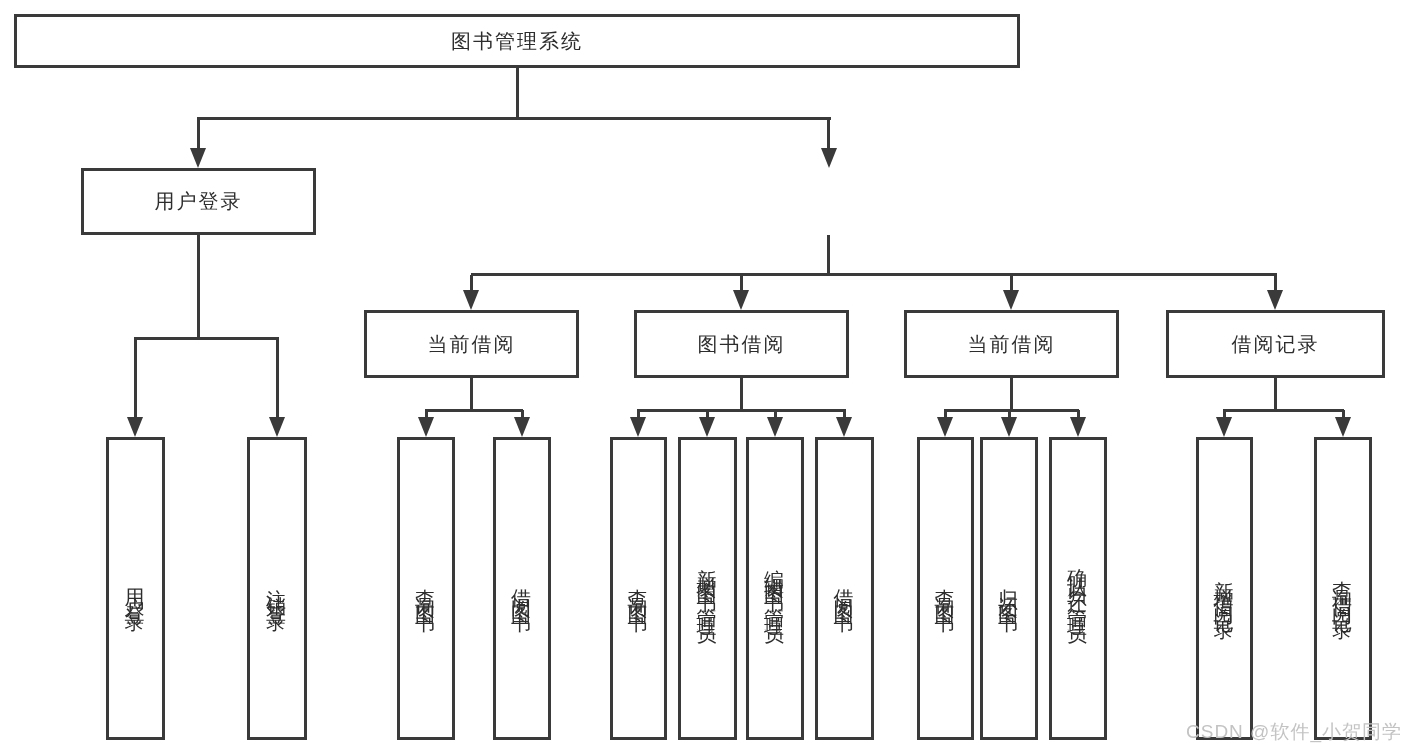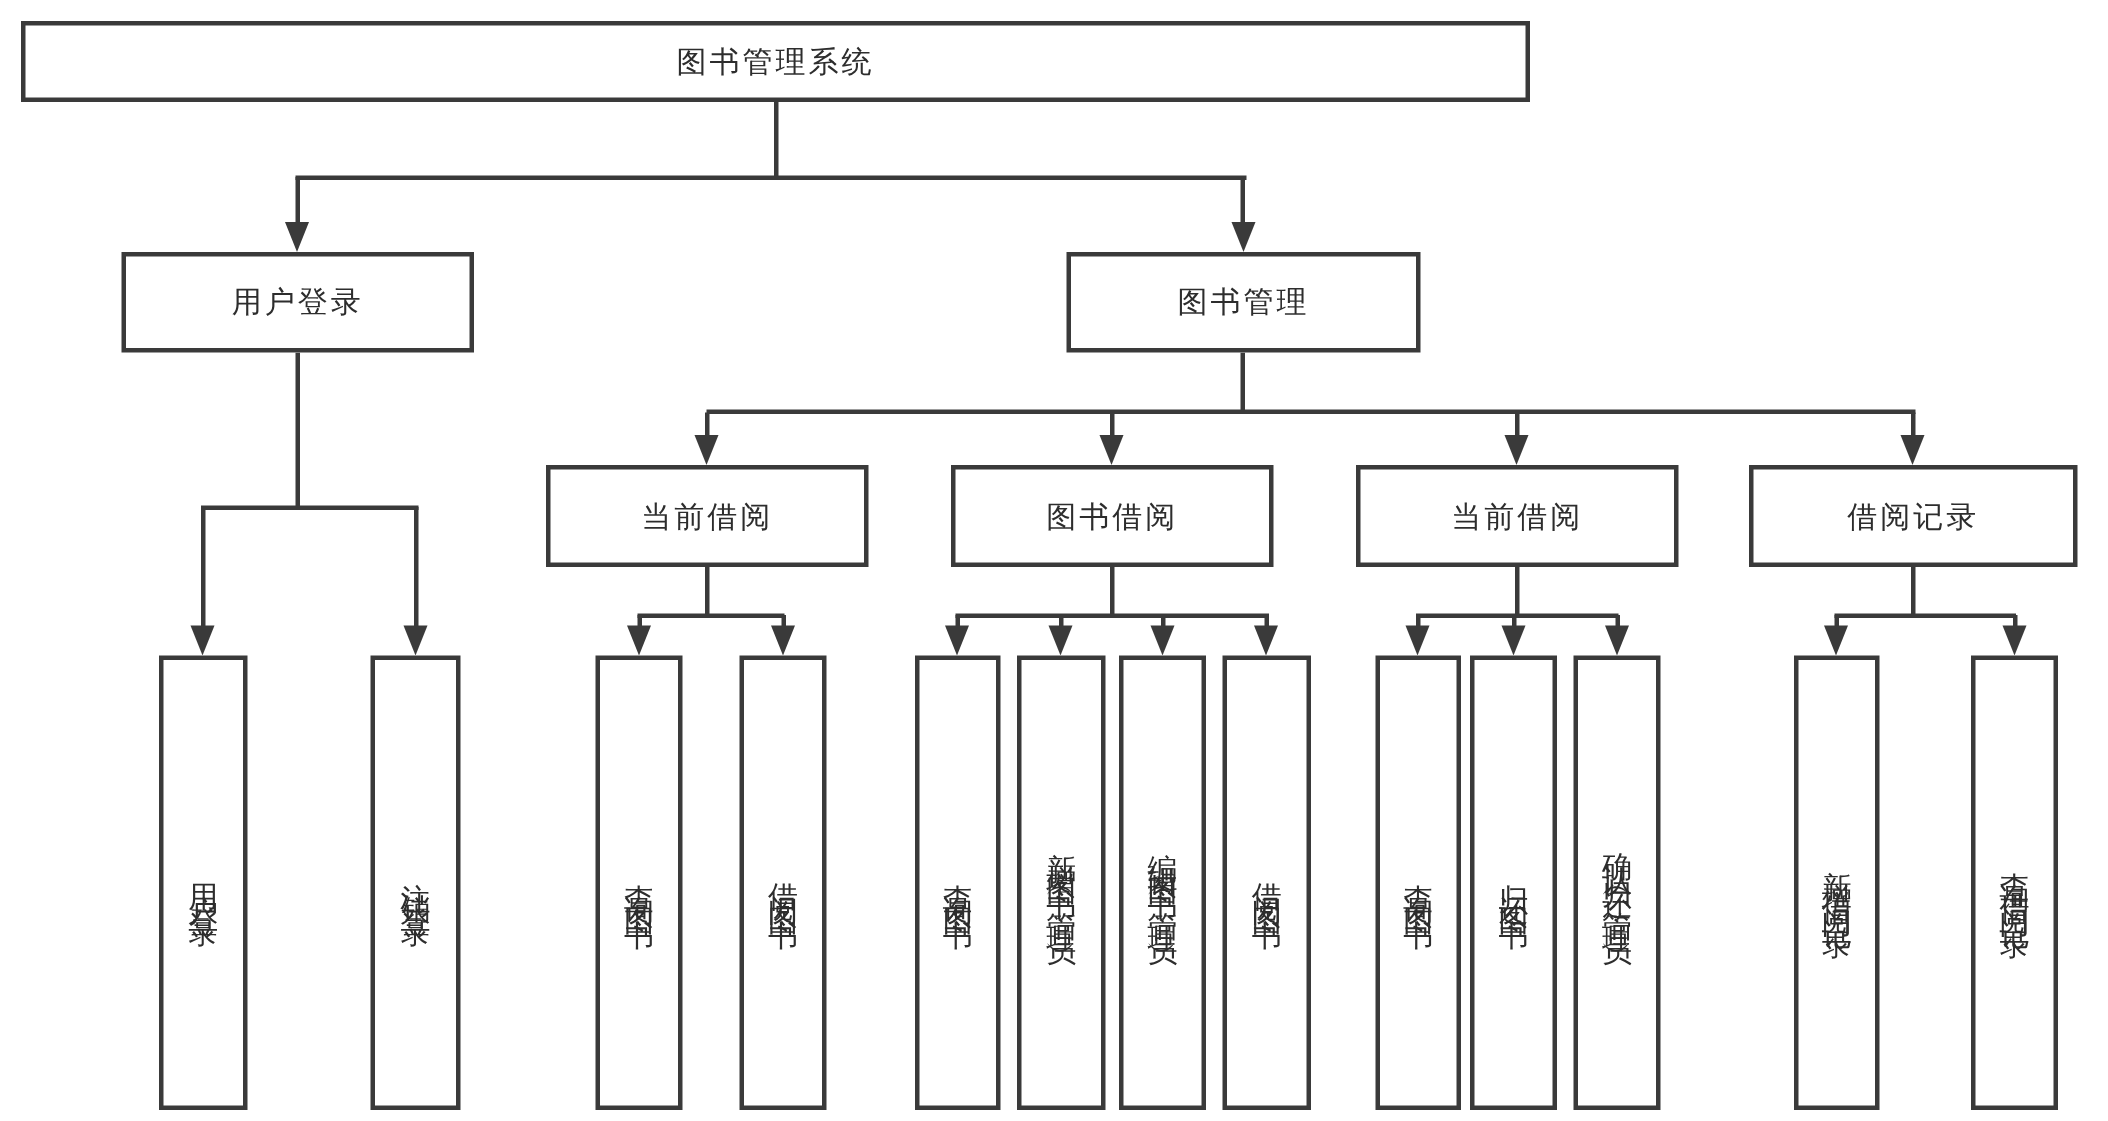--- a/index.html
+++ b/index.html
@@ -51,21 +51,20 @@
   }
 </style>
 </head>
 <body>
 
 <div id="canvas">
 
   <div class="box hbox" style="left:14px;top:14px;width:1006px;height:54px">图书管理系统</div>
 
   <div class="box hbox" style="left:81px;top:168px;width:235px;height:67px">用户登录</div>
-  <div class="box hbox" style="left:711px;top:168px;width:236px;height:67px">图书管理</div>
 
   <div class="box hbox" style="left:364px;top:310px;width:215px;height:68px">当前借阅</div>
   <div class="box hbox" style="left:634px;top:310px;width:215px;height:68px">图书借阅</div>
   <div class="box hbox" style="left:904px;top:310px;width:215px;height:68px">当前借阅</div>
   <div class="box hbox" style="left:1166px;top:310px;width:219px;height:68px">借阅记录</div>
 
   <div class="box vbox" style="left:106px;top:437px;width:59px;height:303px">
     <span>用户登录</span>
     </div>
   <div class="box vbox" style="left:247px;top:437px;width:60px;height:303px">
@@ -161,14 +160,15 @@
   <div class="vline" style="left:1077px;top:410px;height:9px"></div>
   <div class="arrow" style="left:1070px;top:417px"></div>
 
   <div class="vline" style="left:1274px;top:378px;height:33px"></div>
   <div class="hline" style="left:1223px;top:409px;width:121px"></div>
   <div class="vline" style="left:1223px;top:410px;height:9px"></div>
   <div class="arrow" style="left:1216px;top:417px"></div>
   <div class="vline" style="left:1342px;top:410px;height:9px"></div>
   <div class="arrow" style="left:1335px;top:417px"></div>
 
+  <div class="watermark">CSDN @软件_小贺同学</div>
 
 </div>
 
 </body></html>

